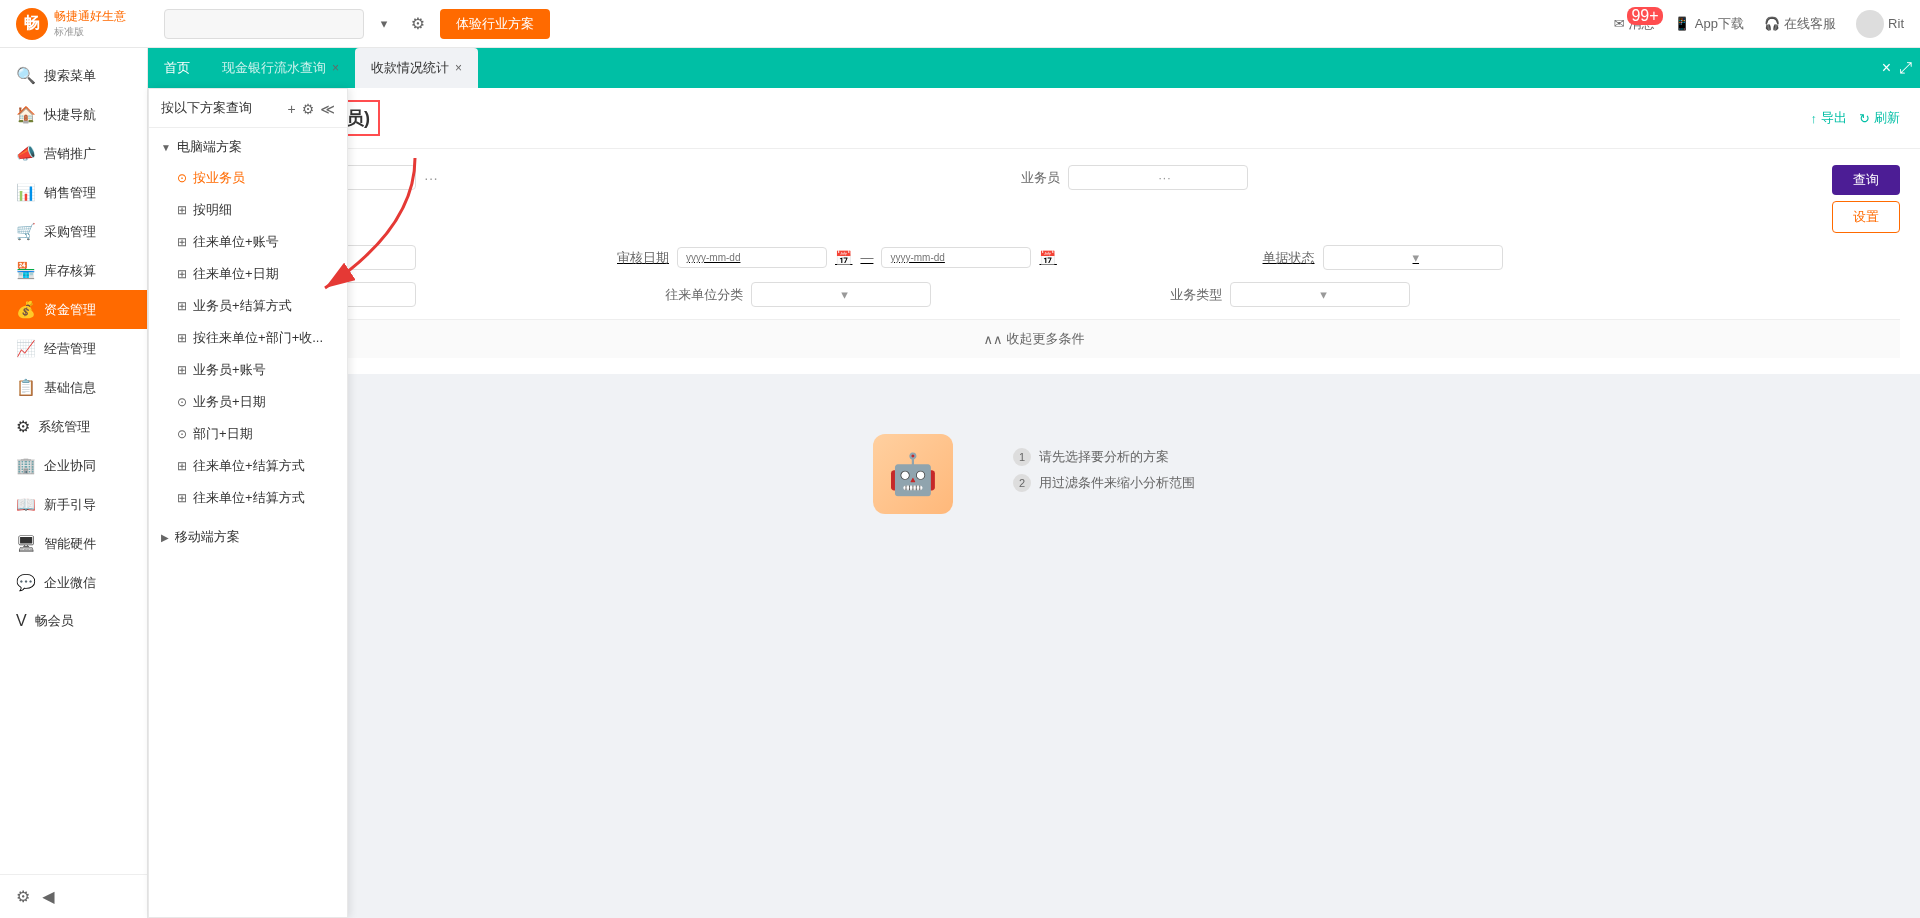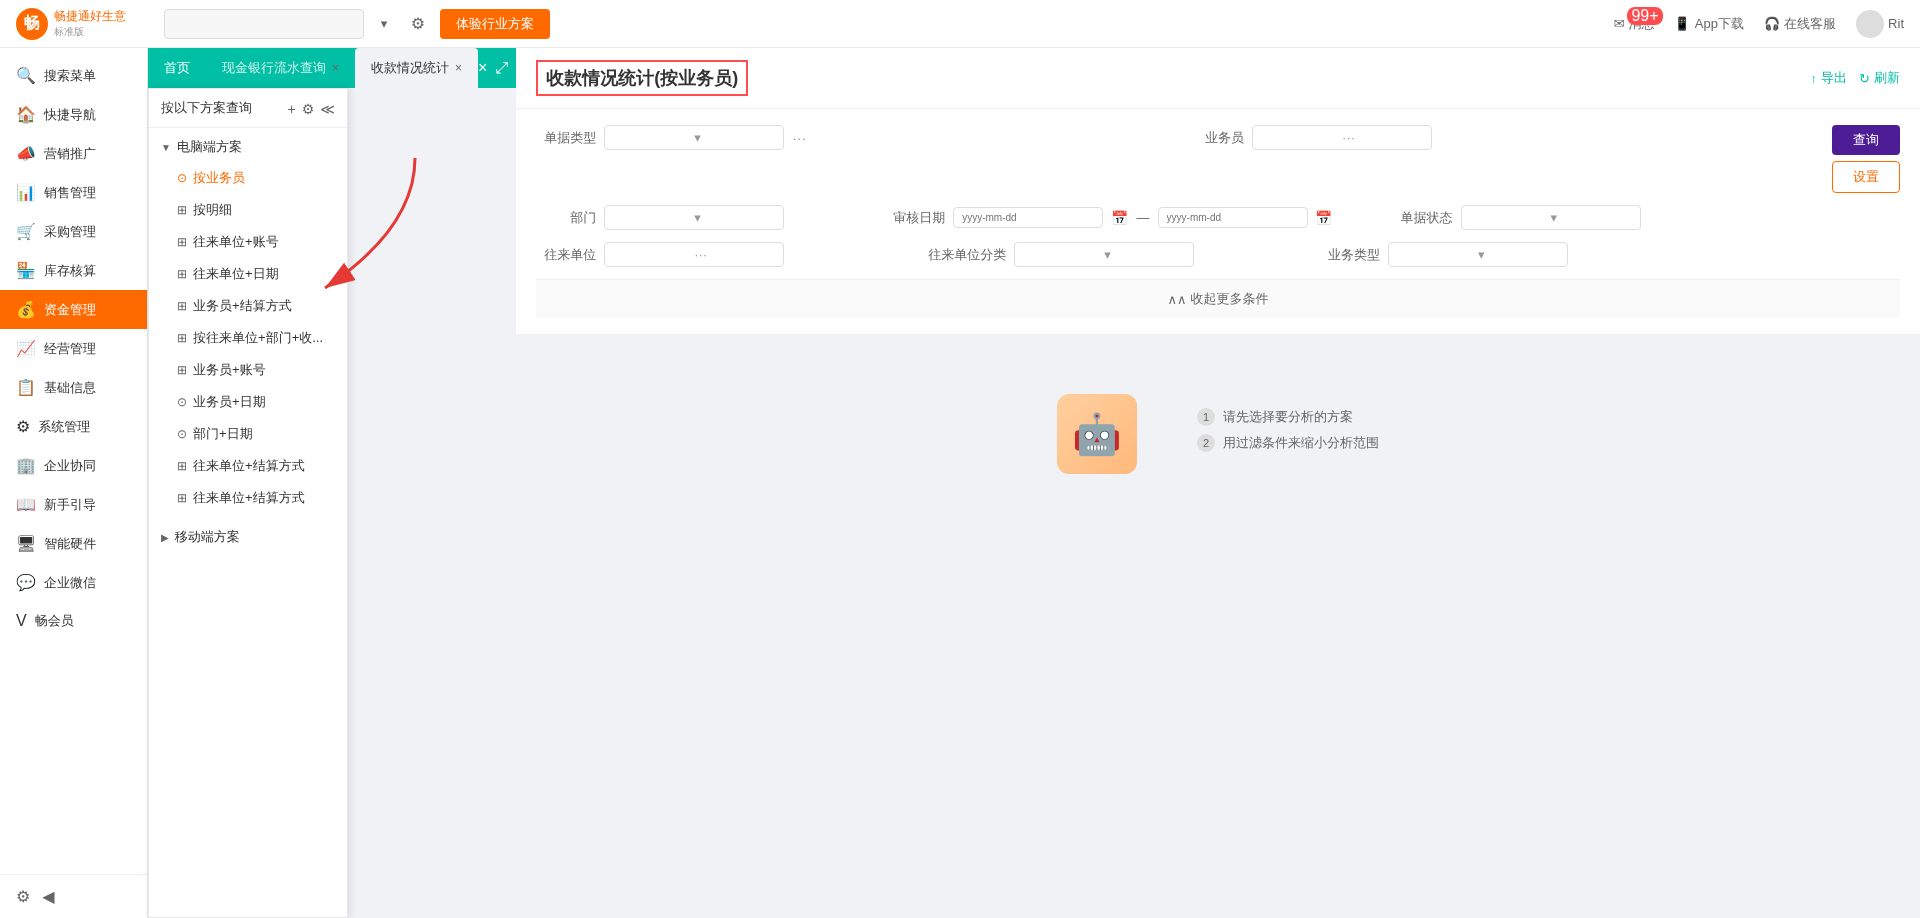--- a/index.html
+++ b/index.html
@@ -137,20 +137,21 @@
     }
     .sidebar-bottom-btn {
       background: none; border: none;
       color: #666; font-size: 16px; cursor: pointer;
     }
 
     
     .content-area {
       flex: 1;
       display: flex;
+      flex-direction: column;
       background: #f0f2f5;
       overflow: hidden;
     }
 
     
     .tab-bar {
       display: flex;
       align-items: center;
       background: #00bfa5;
       height: 40px;
@@ -567,21 +568,21 @@
               <span></span>
               <span class="select-arrow">···</span>
             </div>
           </div>
           <div class="filter-actions">
             <button class="query-btn">查询</button>
             <button class="set-btn">设置</button>
           </div>
         </div>
 
-        <div style="display:flex; align-items:center; gap:32px; margin-bottom:12px;">
+        <div style="display:flex; align-items:center; gap:32px; margin-bottom:12px;text-decoration:underline;">
           <div style="display:flex; align-items:center; gap:8px; flex:1;">
             <span class="filter-label">部门</span>
             <div class="select-control">
               <span></span>
               <span class="select-arrow">▾</span>
             </div>
           </div>
           <div style="display:flex; align-items:center; gap:8px; flex:1.5;">
             <span class="filter-label">审核日期</span>
             <input class="input-date" type="text" placeholder="yyyy-mm-dd" style="">

